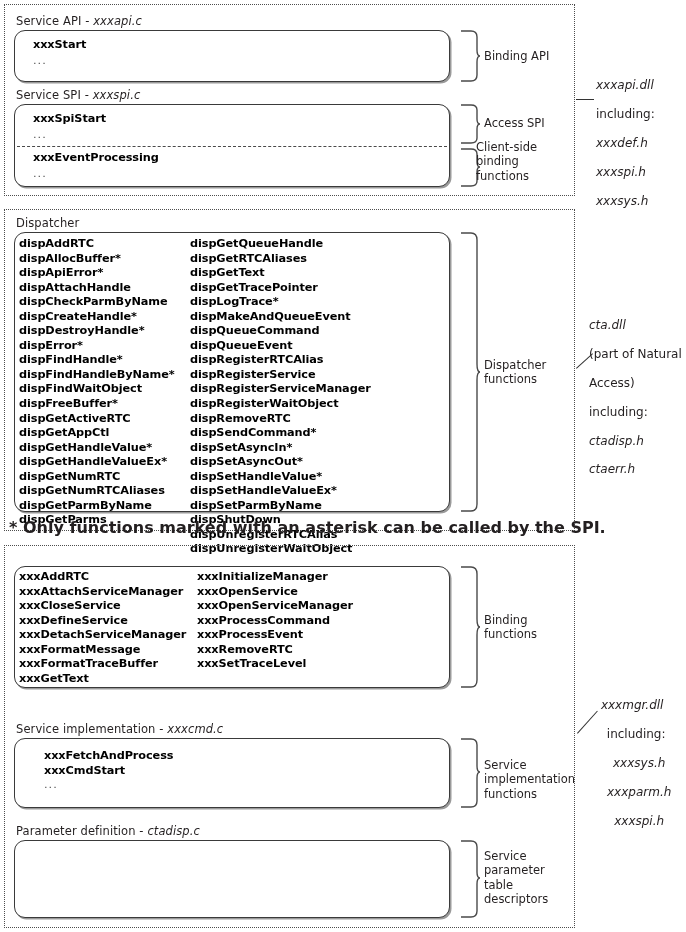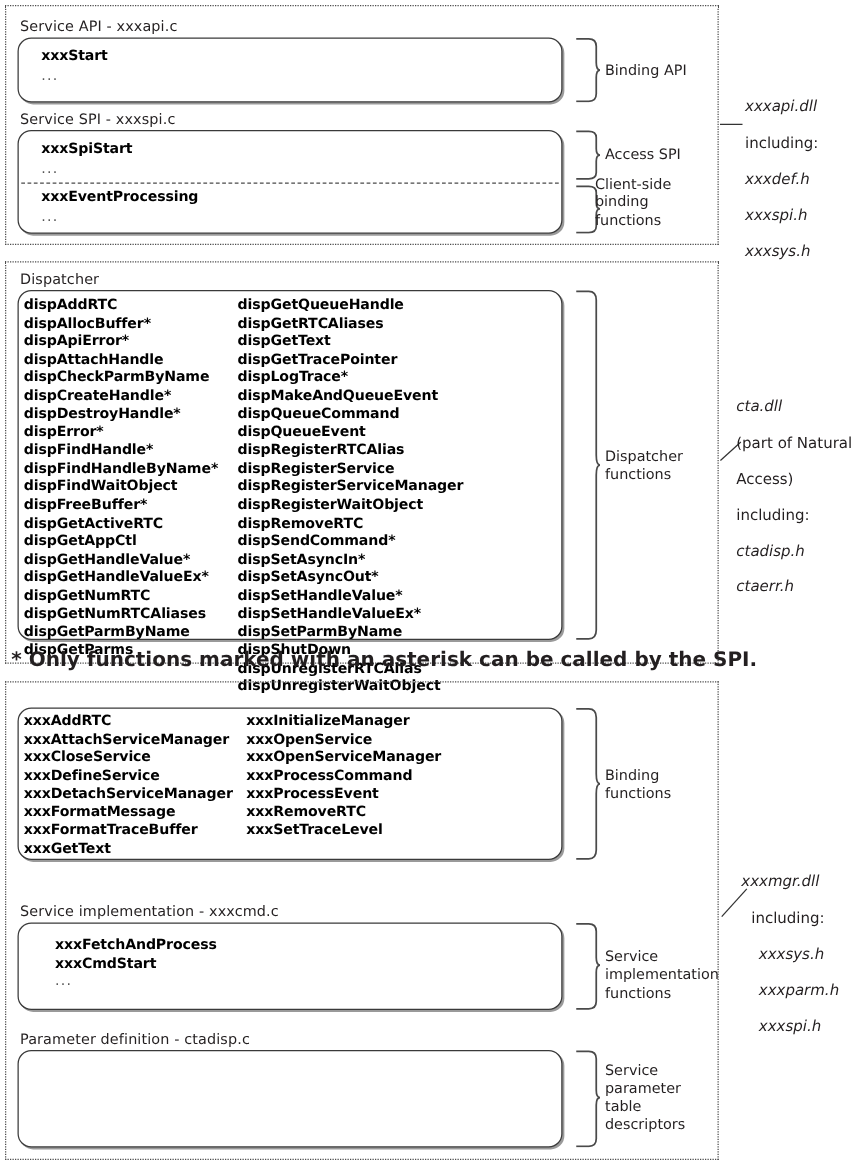--- a/index.html
+++ b/index.html
@@ -25,20 +25,21 @@
 
   
   .caption {
     position: absolute;
     font-size: 11.5px;
     color: #231f20;
     white-space: nowrap;
     letter-spacing: 0.1px;
   }
   .caption .file {
+    font-style: italic;
     text-align: right;
   }
 
   
   .codebox {
     position: absolute;
     box-sizing: border-box;
     border: 1.3px solid #3a3a3a;
     border-radius: 11px;
     background: #ffffff;
@@ -294,19 +295,19 @@
   <svg width="22" height="78" viewBox="0 0 22 78">
     <path d="M2 1 H12 Q18 1 18 7 V32 Q18 38 21 38 Q18 38 18 44 V71 Q18 77 12 77 H2" fill="none" stroke="#4a4a4a" stroke-width="1.4"></path>
   </svg>
 </div>
 <div class="blabel" style="left:484px; top:849px;">Service
 parameter
 table
 descriptors</div>
 
 <div class="leader" style="left:577px; top:733px; width:30px; transform:rotate(-48deg);"></div>
-<div class="dll" style="left:593px; top:684px; text-align:left;">
+<div class="dll" style="left:593px; top:684px; text-align:center;">
   <span class="it">xxxmgr.dll</span><br>
   <span style="padding-left:8px">including:</span><br>
   <span class="it" style="padding-left:14px">xxxsys.h</span><br>
   <span class="it" style="padding-left:14px">xxxparm.h</span><br>
   <span class="it" style="padding-left:14px">xxxspi.h</span>
 </div>
 
 </body></html>

